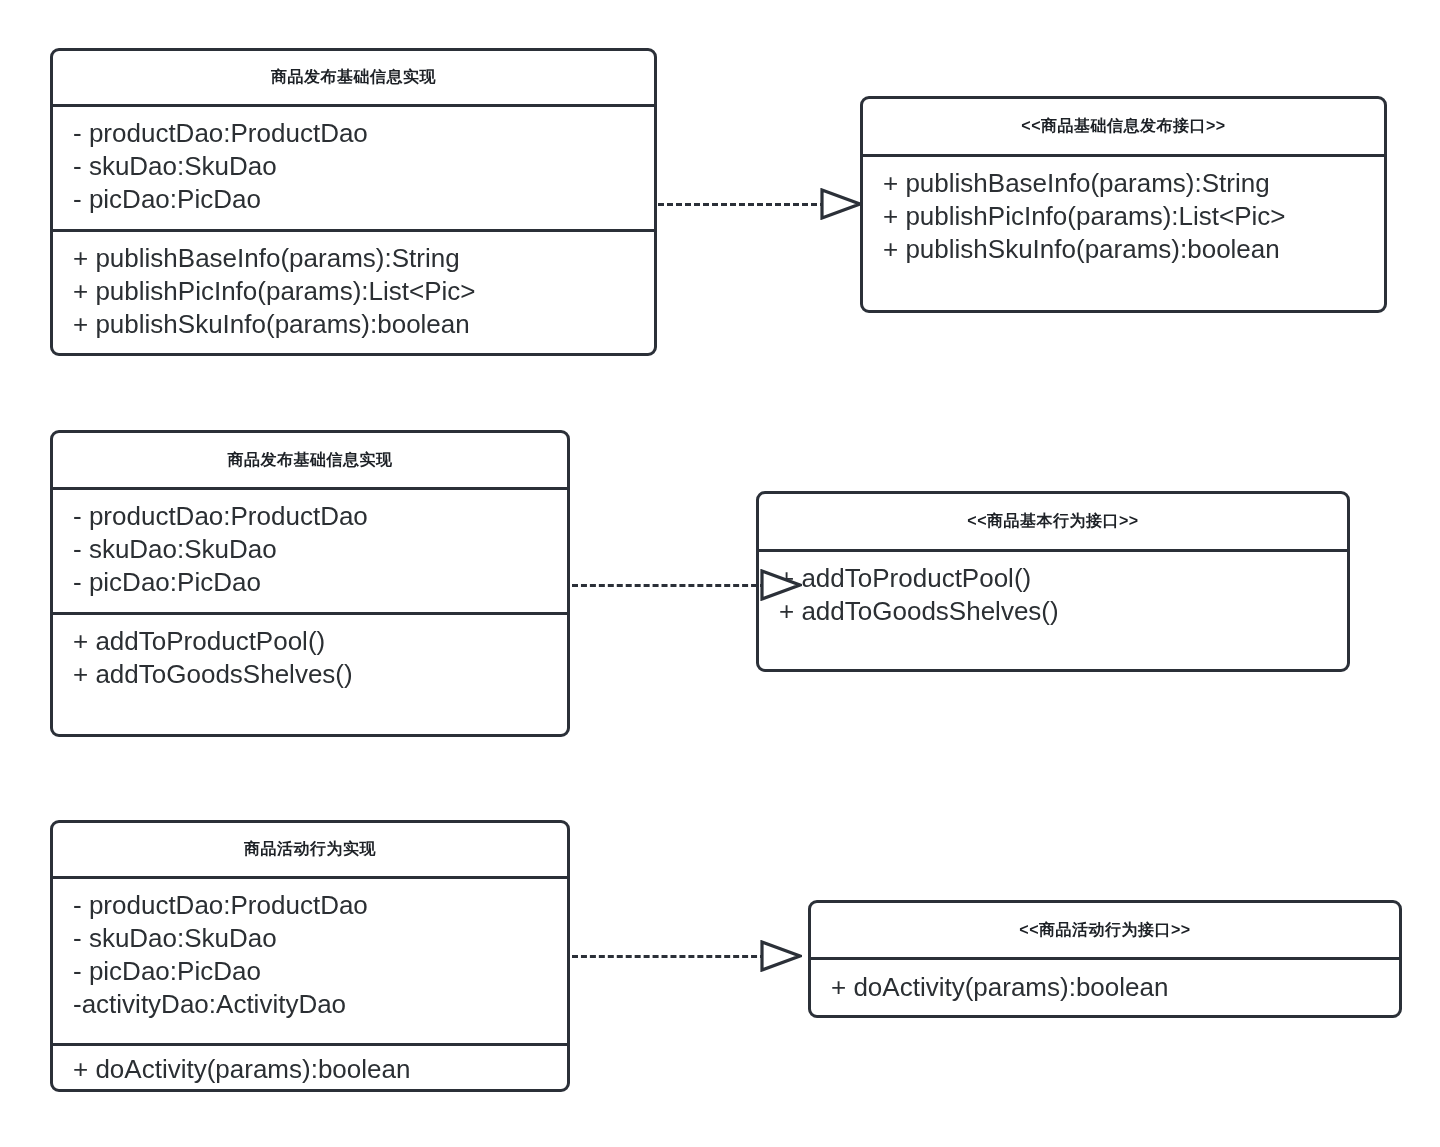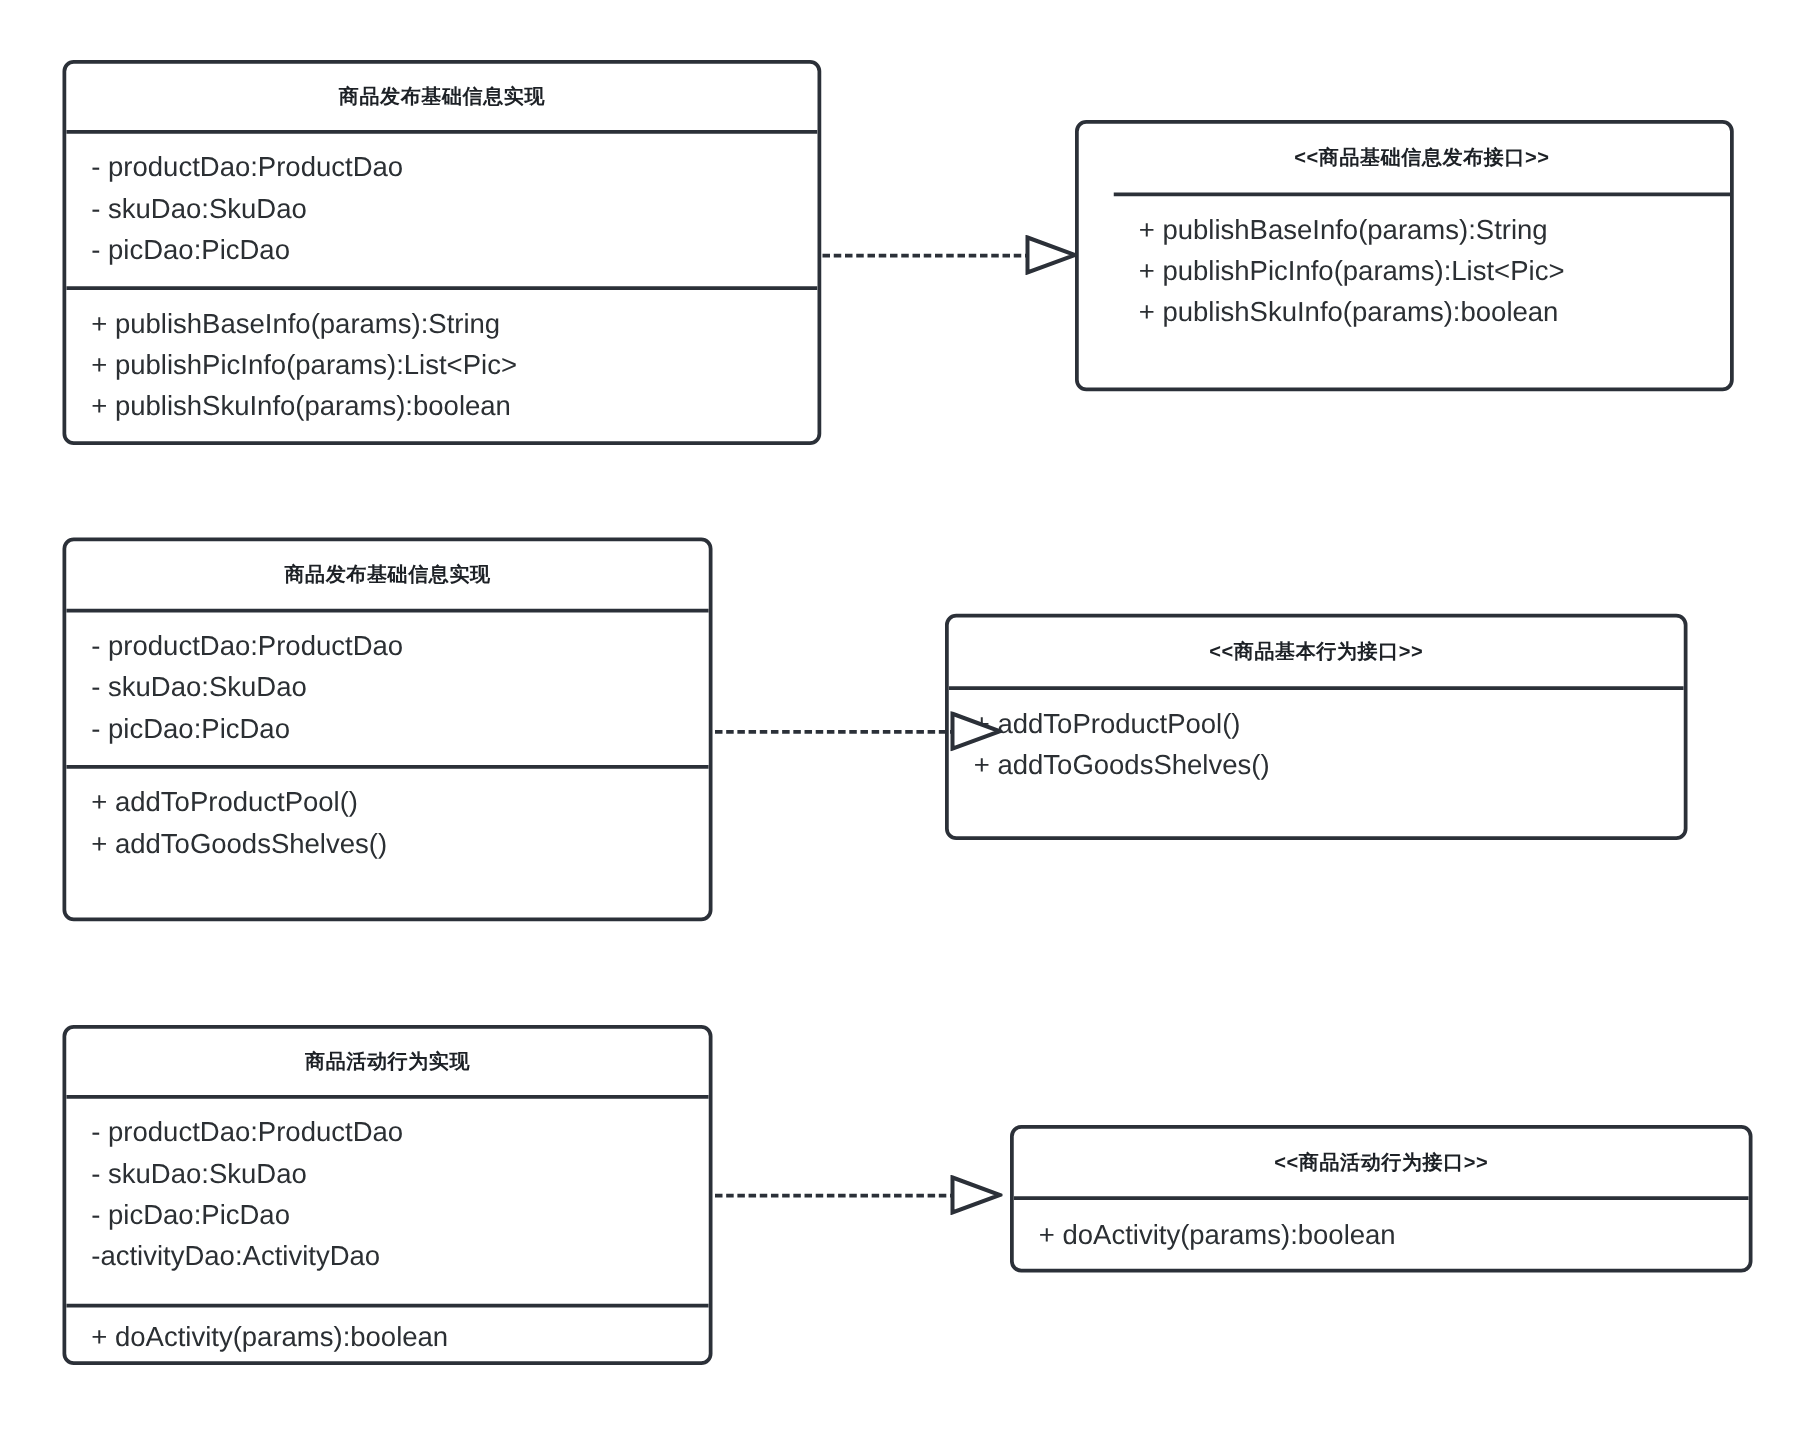--- a/index.html
+++ b/index.html
@@ -42,21 +42,21 @@
     align-items: center;
     justify-content: center;
   }
   .uml-section {
     box-sizing: border-box;
     border-top: 3px solid #2b3038;
     padding: 10px 0 6px 20px;
   }
   .uml-section.first-sec { }
   .uml-line {
-    font-size: 22px;
+    font-size: 26px;
     line-height: 33px;
     color: #2b2f33;
     white-space: pre;
   }
 
   
   .connector {
     position: absolute;
     height: 0;
     border-top: 3px dashed #2b3038;
@@ -78,21 +78,21 @@
       <div class="uml-line">- skuDao:SkuDao</div>
       <div class="uml-line">- picDao:PicDao</div>
     </div>
     <div class="uml-section" style="height:124px;">
       <div class="uml-line">+ publishBaseInfo(params):String</div>
       <div class="uml-line">+ publishPicInfo(params):List&lt;Pic&gt;</div>
       <div class="uml-line">+ publishSkuInfo(params):boolean</div>
     </div>
   </div>
 
-  <div class="uml-box" style="left:860px; top:96px; width:527px; height:217px;padding-left:28px;">
+  <div class="uml-box" style="left:860px; top:96px; width:527px; height:217px;">
     <div class="uml-title" style="height:55px;">&lt;&lt;商品基础信息发布接口&gt;&gt;</div>
     <div class="uml-section first-sec" style="height:162px;">
       <div class="uml-line">+ publishBaseInfo(params):String</div>
       <div class="uml-line">+ publishPicInfo(params):List&lt;Pic&gt;</div>
       <div class="uml-line">+ publishSkuInfo(params):boolean</div>
     </div>
   </div>
 
   <div class="connector" style="left:658px; top:203px; width:168px;"></div>
   <div class="arrow-head" style="left:820px; top:188px;">

